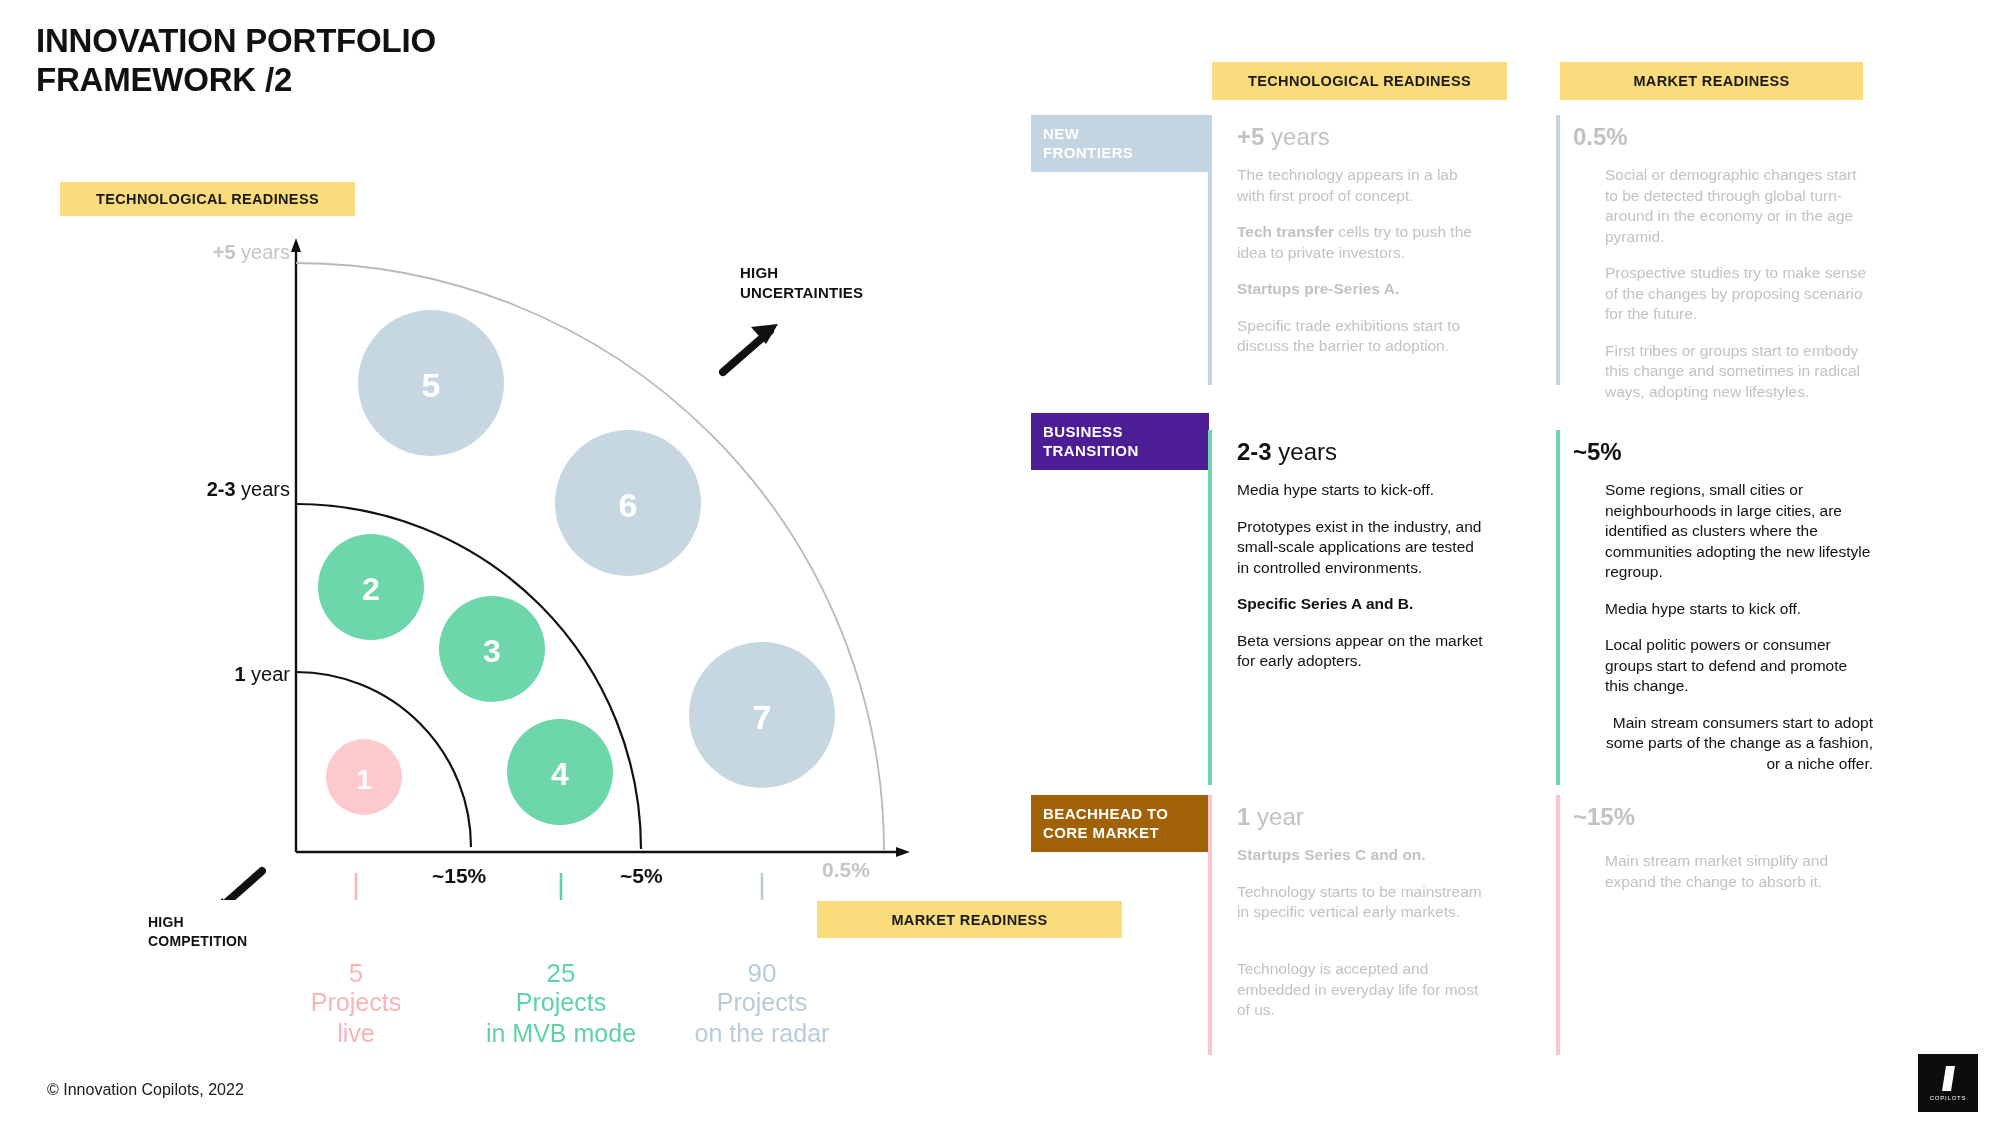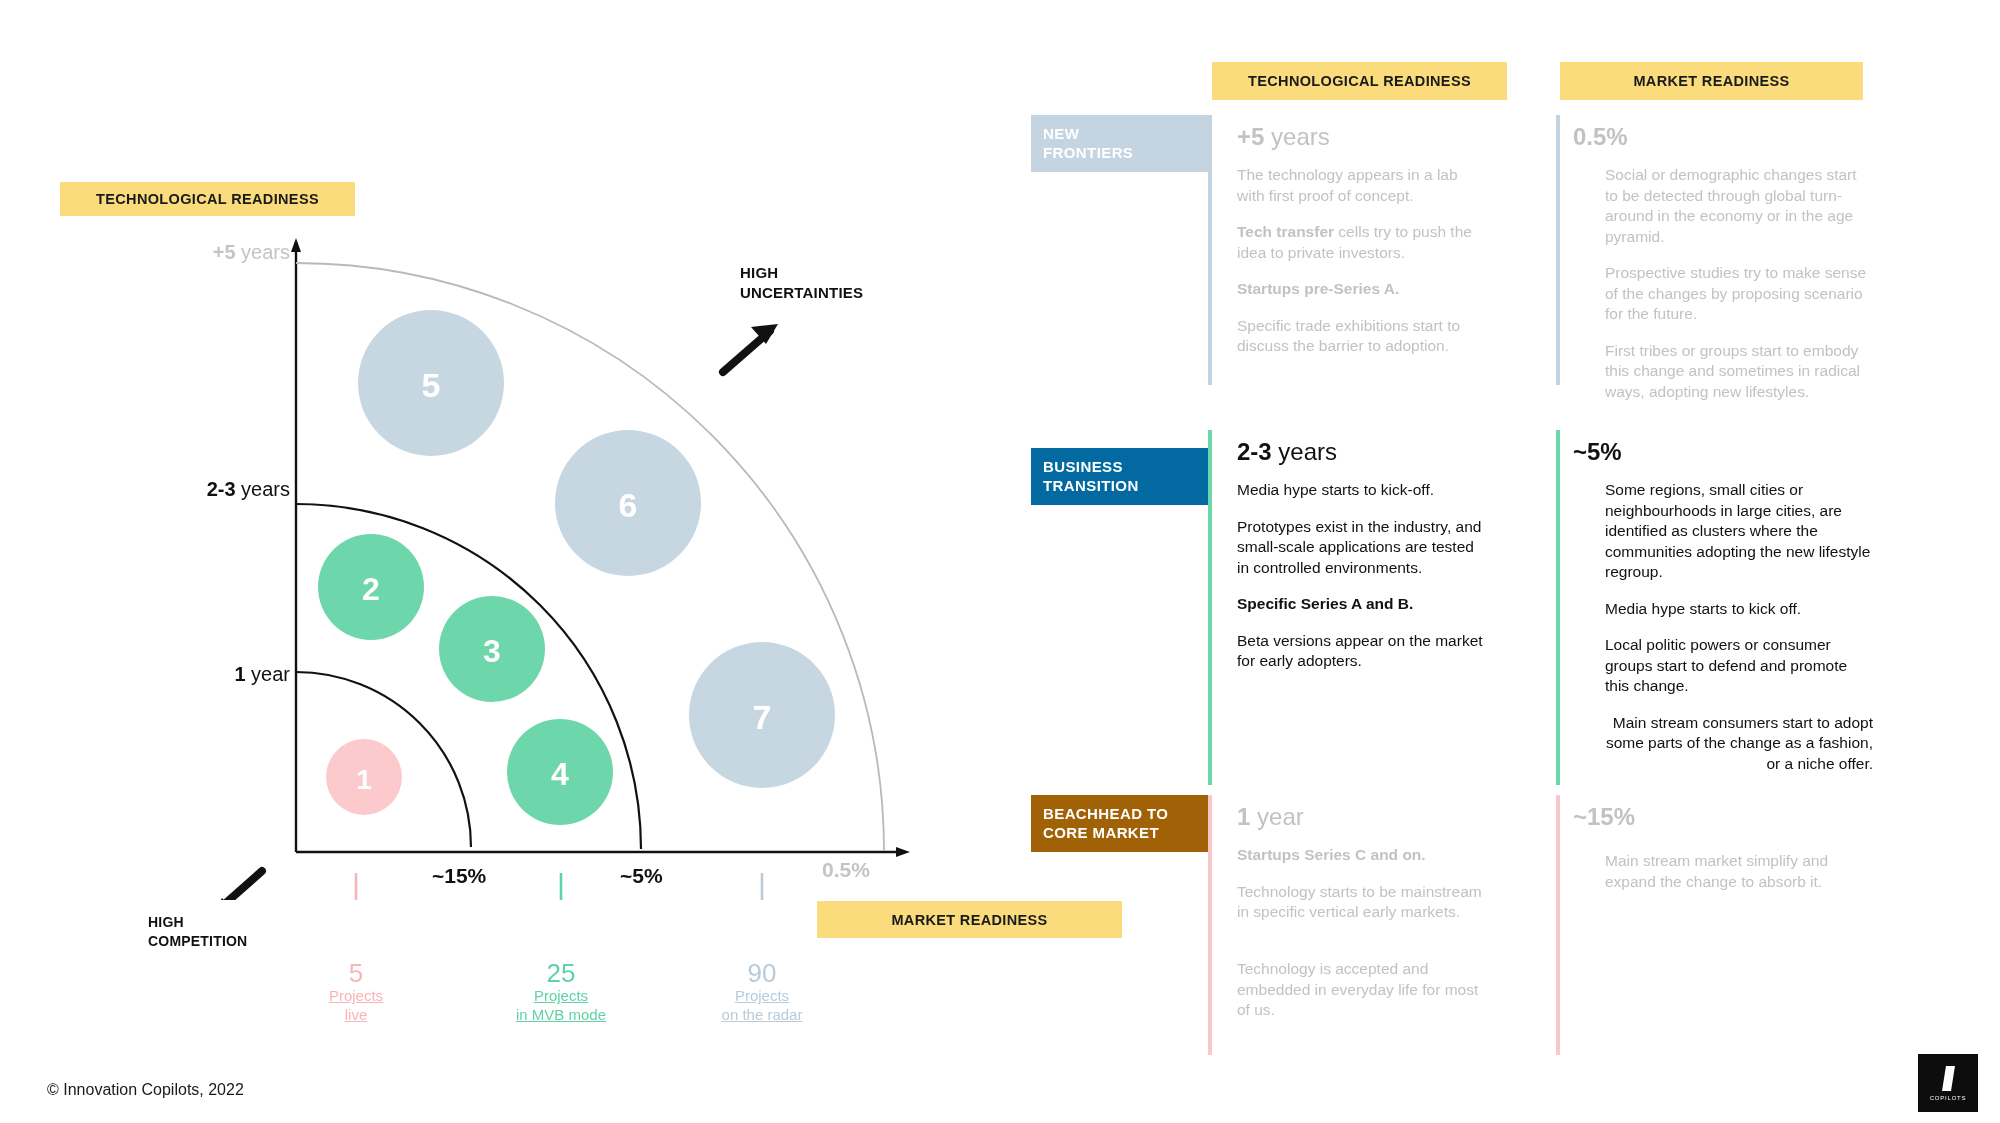--- a/index.html
+++ b/index.html
@@ -58,21 +58,21 @@
   }
   .compet {
     position: absolute; left: 148px; top: 913px;
     font-size: 14px; font-weight: bold; line-height: 1.34;
     letter-spacing: 0.2px; color: #111; white-space: pre-line;
   }
 
   
   .legcol { position: absolute; text-align: center; width: 180px; }
   .legcol .num { font-size: 26px; line-height: 1.05; }
-  .legcol .txt { font-size: 15px; line-height: 1.22; white-space: pre-line; text-decoration: underline; }
+  .legcol .txt { font-size: 25px; line-height: 1.22; white-space: pre-line; }
 
   
   .rowtag {
     position: absolute; color: #ffffff;
     font-size: 15px; font-weight: bold; line-height: 1.28;
     letter-spacing: 0.4px; padding: 9px 0 10px 12px;
     white-space: pre-line; width: 178px;
   }
   .colrule { position: absolute; width: 4px; }
   .cellhead {
@@ -107,20 +107,22 @@
   .logo .wordmark {
     color: #ffffff; font-size: 6px; letter-spacing: 0.8px;
     transform: scaleY(0.85);
   }
 </style>
 </head>
 <body>
 
 <div class="page">
 
+  <div class="title">INNOVATION PORTFOLIO
+FRAMEWORK /2</div>
 
   <div class="banner" id="banner-tech-left">TECHNOLOGICAL READINESS</div>
   <div class="banner" id="banner-market-bottom">MARKET READINESS</div>
   <div class="banner" id="banner-tech-col">TECHNOLOGICAL READINESS</div>
   <div class="banner" id="banner-market-col">MARKET READINESS</div>
 
   <div class="uncert">HIGH
 UNCERTAINTIES</div>
   <div class="compet">HIGH
 COMPETITION</div>
@@ -220,21 +222,21 @@
       <div class="colrule" style="left: 1556px; top: 115px; height: 270px; background: rgb(196, 213, 225);"></div>
       <div class="cellhead faded" style="left: 1237px; top: 123px;"><b>+5</b><span> years</span></div>
       <div class="para faded" style="left: 1237px; top: 165px;">The technology appears in a lab with first proof of concept.</div>
       <div class="para faded" style="left: 1237px; top: 222px;"><b>Tech transfer</b> cells try to push the idea to private investors.</div>
       <div class="para faded" style="left: 1237px; top: 279px;"><b>Startups pre-Series A.</b></div>
       <div class="para faded" style="left: 1237px; top: 315.5px;">Specific trade exhibitions start to discuss the barrier to adoption.</div>
       <div class="cellhead faded" style="left: 1573px; top: 123px;"><b>0.5%</b><span></span></div>
       <div class="para faded wide" style="left: 1573px; top: 165px;">Social or demographic changes start to be detected through global turn-around in the economy or in the age pyramid.</div>
       <div class="para faded wide" style="left: 1573px; top: 263px;">Prospective studies try to make sense of the changes by proposing scenario for the future.</div>
       <div class="para faded wide" style="left: 1573px; top: 340.5px;">First tribes or groups start to embody this change and sometimes in radical ways, adopting new lifestyles.</div>
-      <div class="rowtag" style="left: 1031px; top: 448px; background: #0369a1;">BUSINESS
+      <div class="rowtag" style="left: 1031px; top: 413px; background: #4c1d95;">BUSINESS
 TRANSITION</div>
       <div class="colrule" style="left: 1208px; top: 430px; height: 355px; background: rgb(110, 214, 171);"></div>
       <div class="colrule" style="left: 1556px; top: 430px; height: 355px; background: rgb(110, 214, 171);"></div>
       <div class="cellhead dark" style="left: 1237px; top: 438px;"><b>2-3</b><span> years</span></div>
       <div class="para dark" style="left: 1237px; top: 480px;">Media hype starts to kick-off.</div>
       <div class="para dark" style="left: 1237px; top: 516.5px;">Prototypes exist in the industry, and small-scale applications are tested in controlled environments.</div>
       <div class="para dark" style="left: 1237px; top: 594px;"><b>Specific Series A and B.</b></div>
       <div class="para dark" style="left: 1237px; top: 630.5px;">Beta versions appear on the market for early adopters.</div>
       <div class="cellhead dark" style="left: 1573px; top: 438px;"><b>~5%</b><span></span></div>
       <div class="para dark wide" style="left: 1573px; top: 480px;">Some regions, small cities or neighbourhoods in large cities, are identified as clusters where the communities adopting the new lifestyle regroup.</div>

